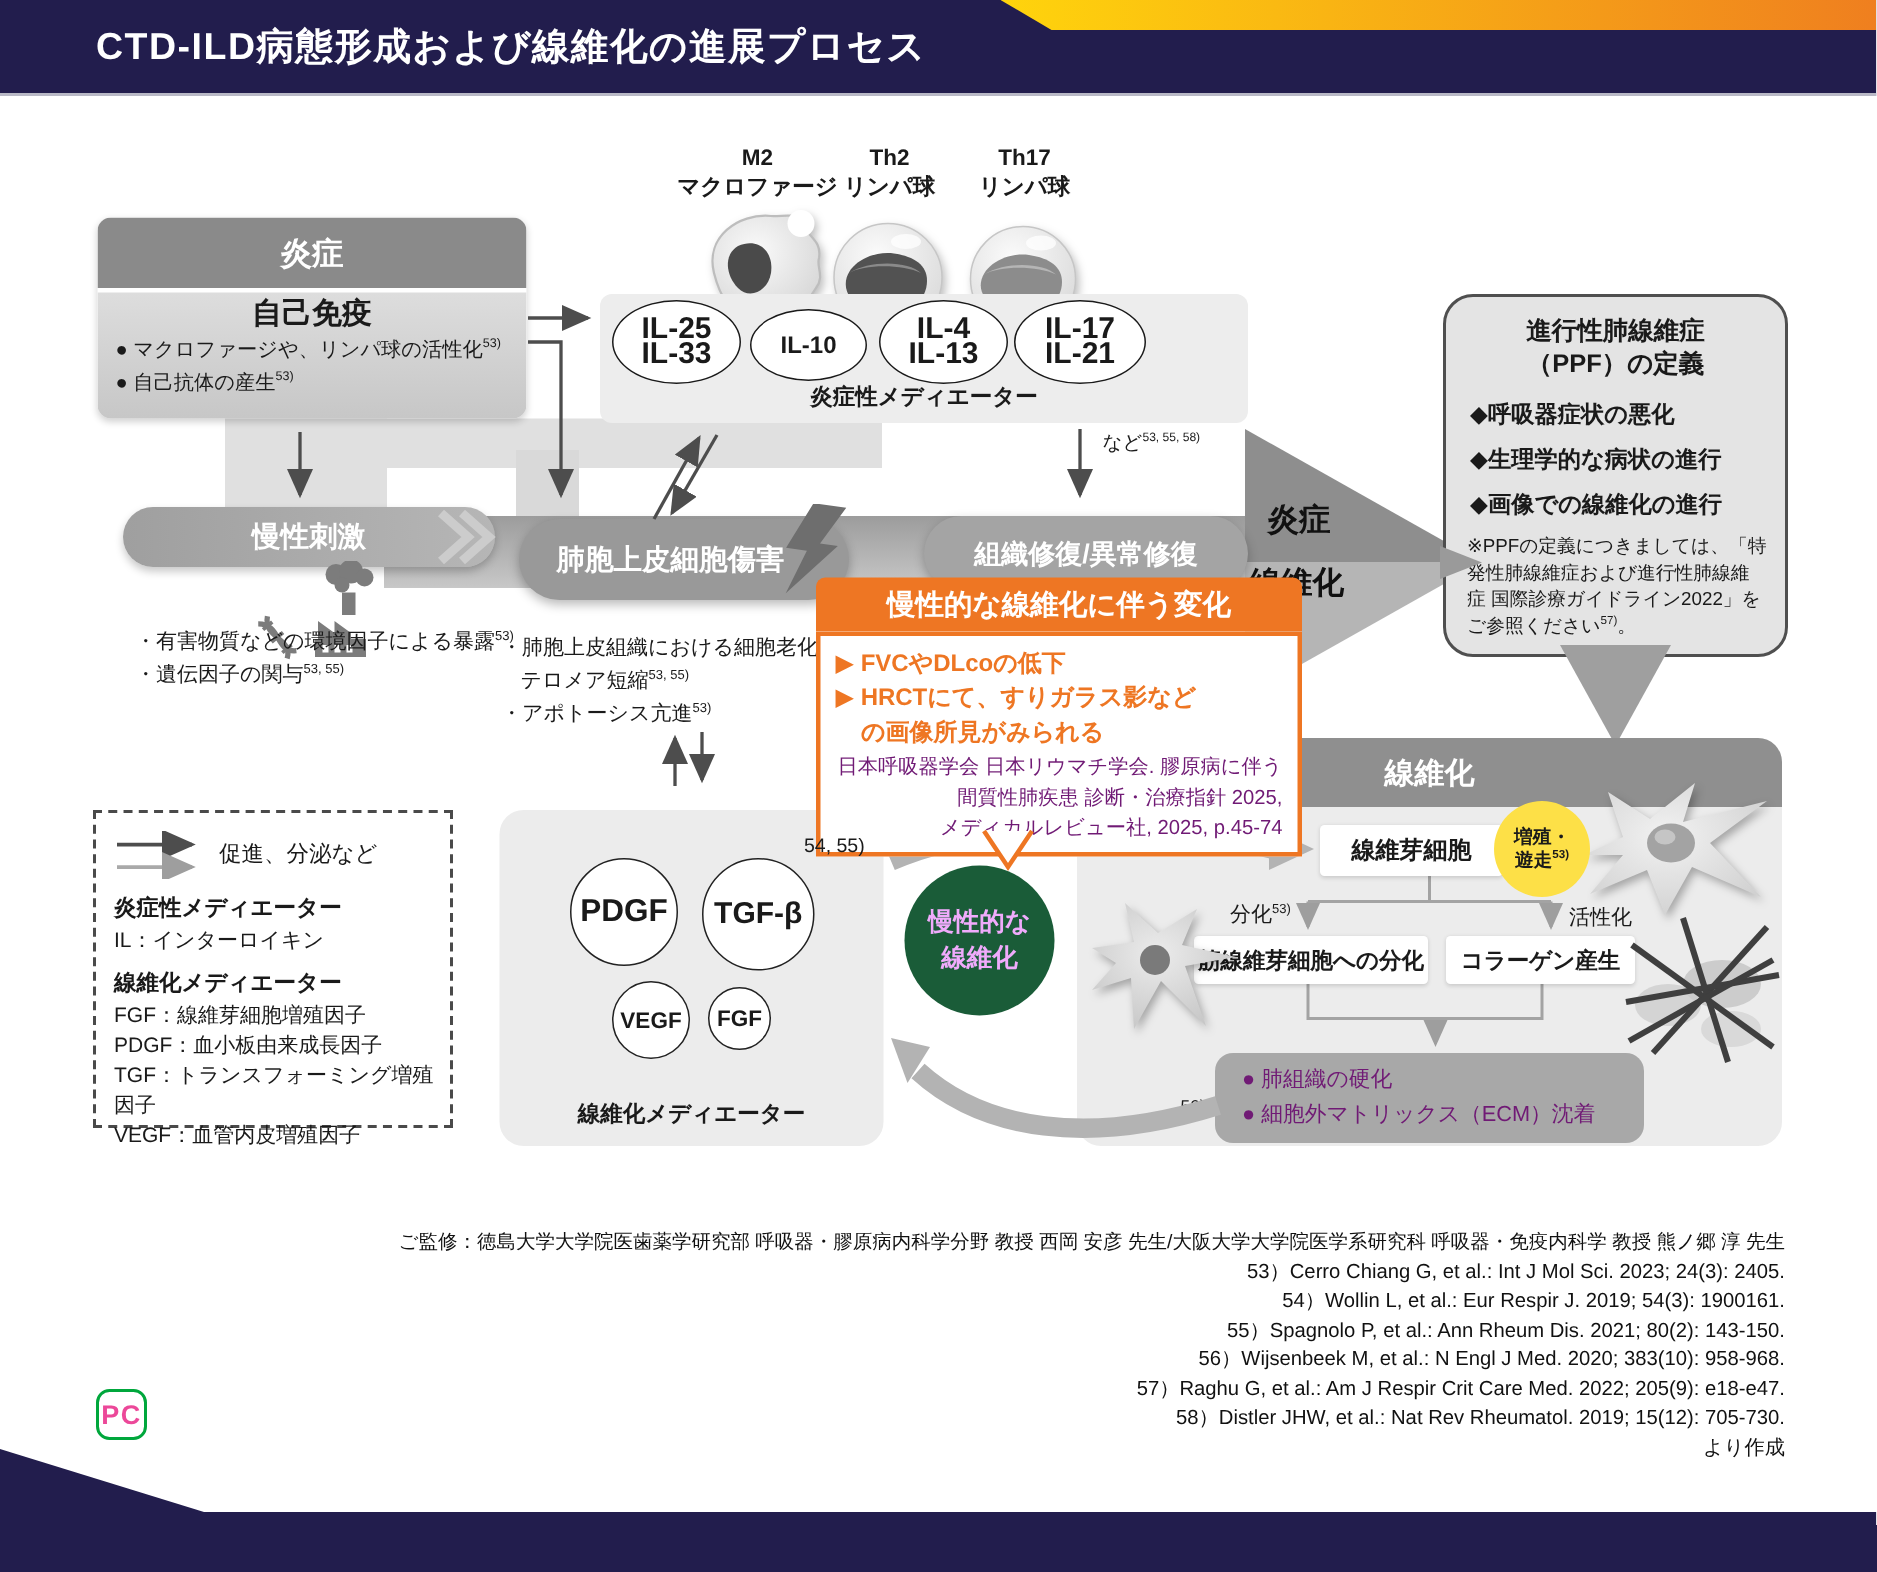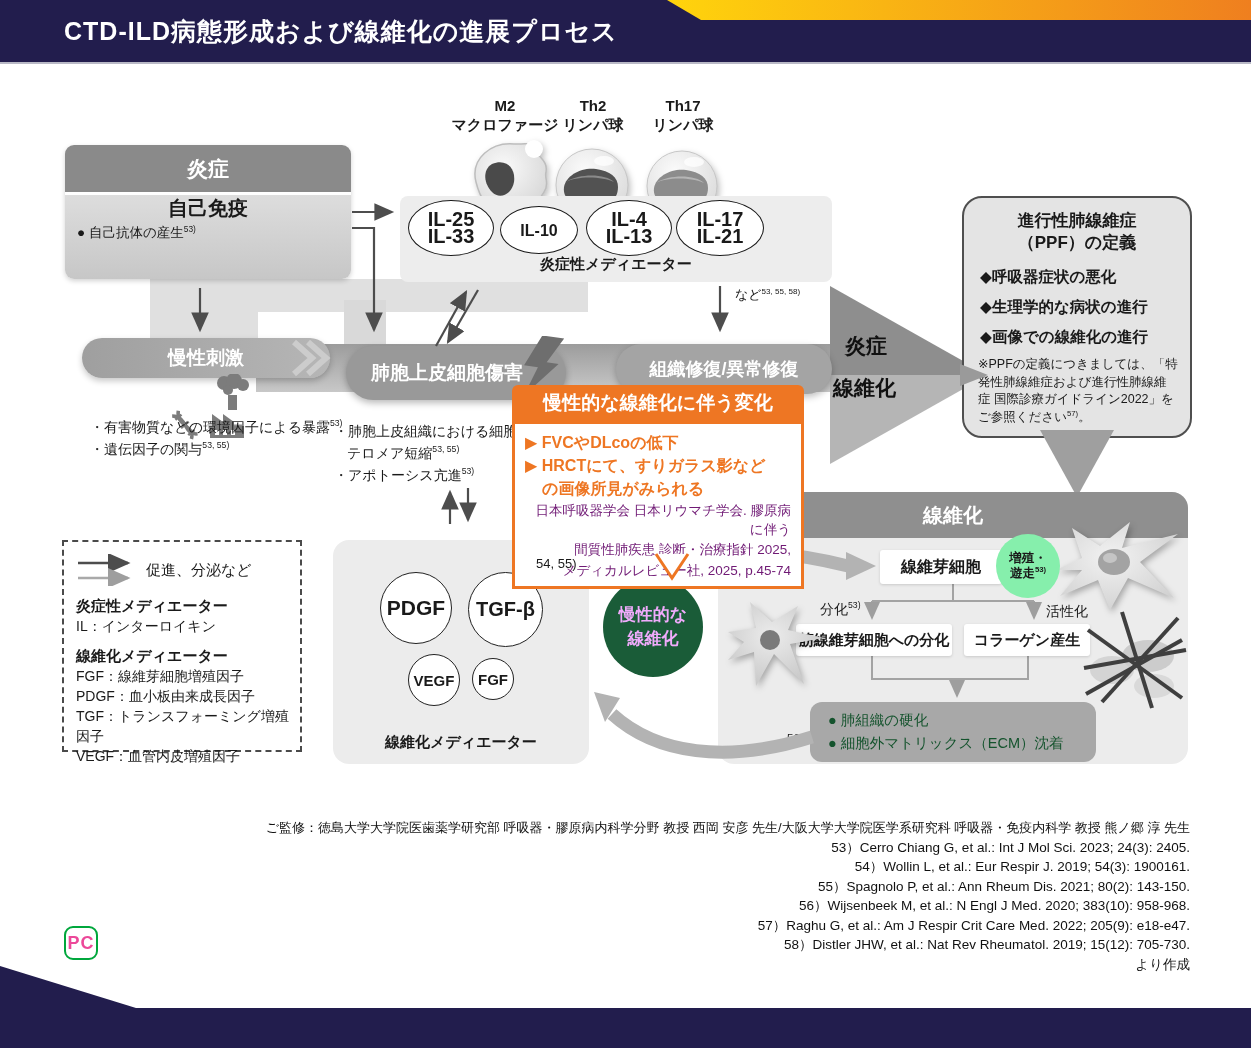--- a/index.html
+++ b/index.html
@@ -28,34 +28,34 @@
   .infl-b{height:87px;background:linear-gradient(#dddddd,#c6c6c6);}
   .infl-t{text-align:center;font-size:20px;font-weight:bold;margin-top:3px;}
   .infl-li{font-size:13.5px;line-height:22px;padding-left:12px;}
   
   .ppf{left:962px;top:196px;width:226px;height:238px;background:#e4e4e4;border:2.5px solid #4f4f4f;
        border-radius:20px;}
   .ppf-title{text-align:center;font-weight:bold;font-size:17px;line-height:22px;margin-top:12px;}
   .ppf-li{font-weight:bold;font-size:15.5px;line-height:30px;padding-left:16px;}
   .ppf-note{font-size:12.5px;line-height:17.5px;padding:4px 12px 0 14px;}
   
-  .oc{left:512px;top:385px;width:292px;}
+  .oc{left:544px;top:385px;width:324px;}
   .oc-h{height:36px;background:#ee7623;border-radius:6px 6px 0 0;color:#fff;font-weight:bold;font-size:19px;
         display:flex;align-items:center;justify-content:center;}
   .oc-b{border:3px solid #ee7623;background:#fff;padding:7px 10px 6px 10px;}
   .oc-li{color:#ee7623;font-weight:bold;font-size:16px;line-height:23px;}
   .oc-li2{padding-left:17px;}
   .oc-src{font-size:13.5px;line-height:18.5px;text-align:right;color:#701a75;margin-top:2px;}
   
   .fib-box{left:718px;top:492px;width:470px;height:272px;background:#ececec;border-radius:16px;}
   .fib-h{left:718px;top:492px;width:470px;height:46px;background:#8f8f8f;border-radius:16px 16px 0 0;
          color:#fff;font-weight:bold;font-size:20px;display:flex;align-items:center;justify-content:center;}
   .fib-white{background:#fff;border-radius:3px;display:flex;align-items:center;justify-content:center;
              font-weight:bold;box-shadow:0 1px 3px rgba(0,0,0,.15);}
-  .ecm{left:810px;top:702px;width:286px;height:60px;background:#a8a8a8;border-radius:12px;color:#14532d;
+  .ecm{left:810px;top:702px;width:286px;height:60px;background:#a8a8a8;border-radius:12px;color:#701a75;
        font-size:14.5px;line-height:23px;padding:7px 0 0 18px;box-sizing:border-box;}
   
   .med{left:333px;top:540px;width:256px;height:224px;background:#ececec;border-radius:16px;}
   .circ{background:#fff;border:1.6px solid #222;border-radius:50%;display:flex;align-items:center;
         justify-content:center;font-weight:bold;}
   .green{left:603px;top:577px;width:100px;height:100px;border-radius:50%;background:#1a5c38;color:#f0abfc;
          font-weight:bold;font-size:17px;line-height:24px;text-align:center;padding-top:0;
          display:flex;flex-direction:column;align-items:center;justify-content:center;}
   
   .legend{left:62px;top:540px;width:240px;height:212px;border:2px dashed #4a4a4a;box-sizing:border-box;
@@ -161,20 +161,23 @@
   </div>
   <div class="abs" style="left:400px;top:255px;width:432px;text-align:center;font-weight:bold;font-size:15px;">炎症性メディエーター</div>
   <div class="abs" style="left:735px;top:286px;font-size:13px;">
     <span>など</span><sup>53, 55, 58)</sup>
   </div>
 
   <div class="abs infl">
     <div class="infl-h">炎症</div>
     <div class="infl-b">
       <div class="infl-t">自己免疫</div>
+      <div class="infl-li">
+        <span>● マクロファージや、リンパ球の活性化</span><sup>53)</sup>
+      </div>
       <div class="infl-li">
         <span>● 自己抗体の産生</span><sup>53)</sup>
       </div>
     </div>
   </div>
 
   <div class="abs pill" style="left:82px;top:338px;width:248px;height:40px;border-radius:20px;background:linear-gradient(90deg,#9f9f9f,#b6b6b6);font-size:19px;box-shadow:0 3px 6px rgba(0,0,0,.22);">
     <span>慢性刺激</span>
   </div>
   <svg class="abs" style="left:288px;top:336px;" width="48" height="44" viewBox="0 0 48 44">
@@ -278,21 +281,21 @@
           <stop offset="1" stop-color="#c9c9c9"></stop>
         </radialGradient>
       </defs>
     <path d="M4,50 L30,38 L20,8 L48,26 L78,2 L70,28 L126,14 L88,42 L122,78 L76,58 L58,90 L46,60 L8,76 L30,50 Z" fill="url(#gfb)"></path>
     <ellipse cx="62" cy="42" rx="16" ry="13" fill="#a3a3a3"></ellipse>
     <ellipse cx="58" cy="38" rx="7" ry="5" fill="#c5c5c5"></ellipse>
   </svg>
   <div class="abs fib-white" style="left:880px;top:550px;width:122px;height:34px;font-size:16px;">
     <span>線維芽細胞</span>
   </div>
-  <div class="abs" style="left:996px;top:534px;width:64px;height:64px;border-radius:50%;background:#86efac;display:flex;flex-direction:column;align-items:center;justify-content:center;font-weight:bold;font-size:12.5px;line-height:15px;">
+  <div class="abs" style="left:996px;top:534px;width:64px;height:64px;border-radius:50%;background:#fde047;display:flex;flex-direction:column;align-items:center;justify-content:center;font-weight:bold;font-size:12.5px;line-height:15px;">
     <span>増殖・</span>
     <span><span>遊走</span><sup>53)</sup></span>
   </div>
   <div class="abs" style="left:820px;top:601px;font-size:14px;">
     <span>分化</span><sup>53)</sup>
   </div>
   <div class="abs" style="left:1046px;top:603px;font-size:14px;">活性化</div>
   <div class="abs fib-white" style="left:796px;top:624px;width:156px;height:32px;font-size:15px;">
     <span>筋線維芽細胞への分化</span>
   </div>

